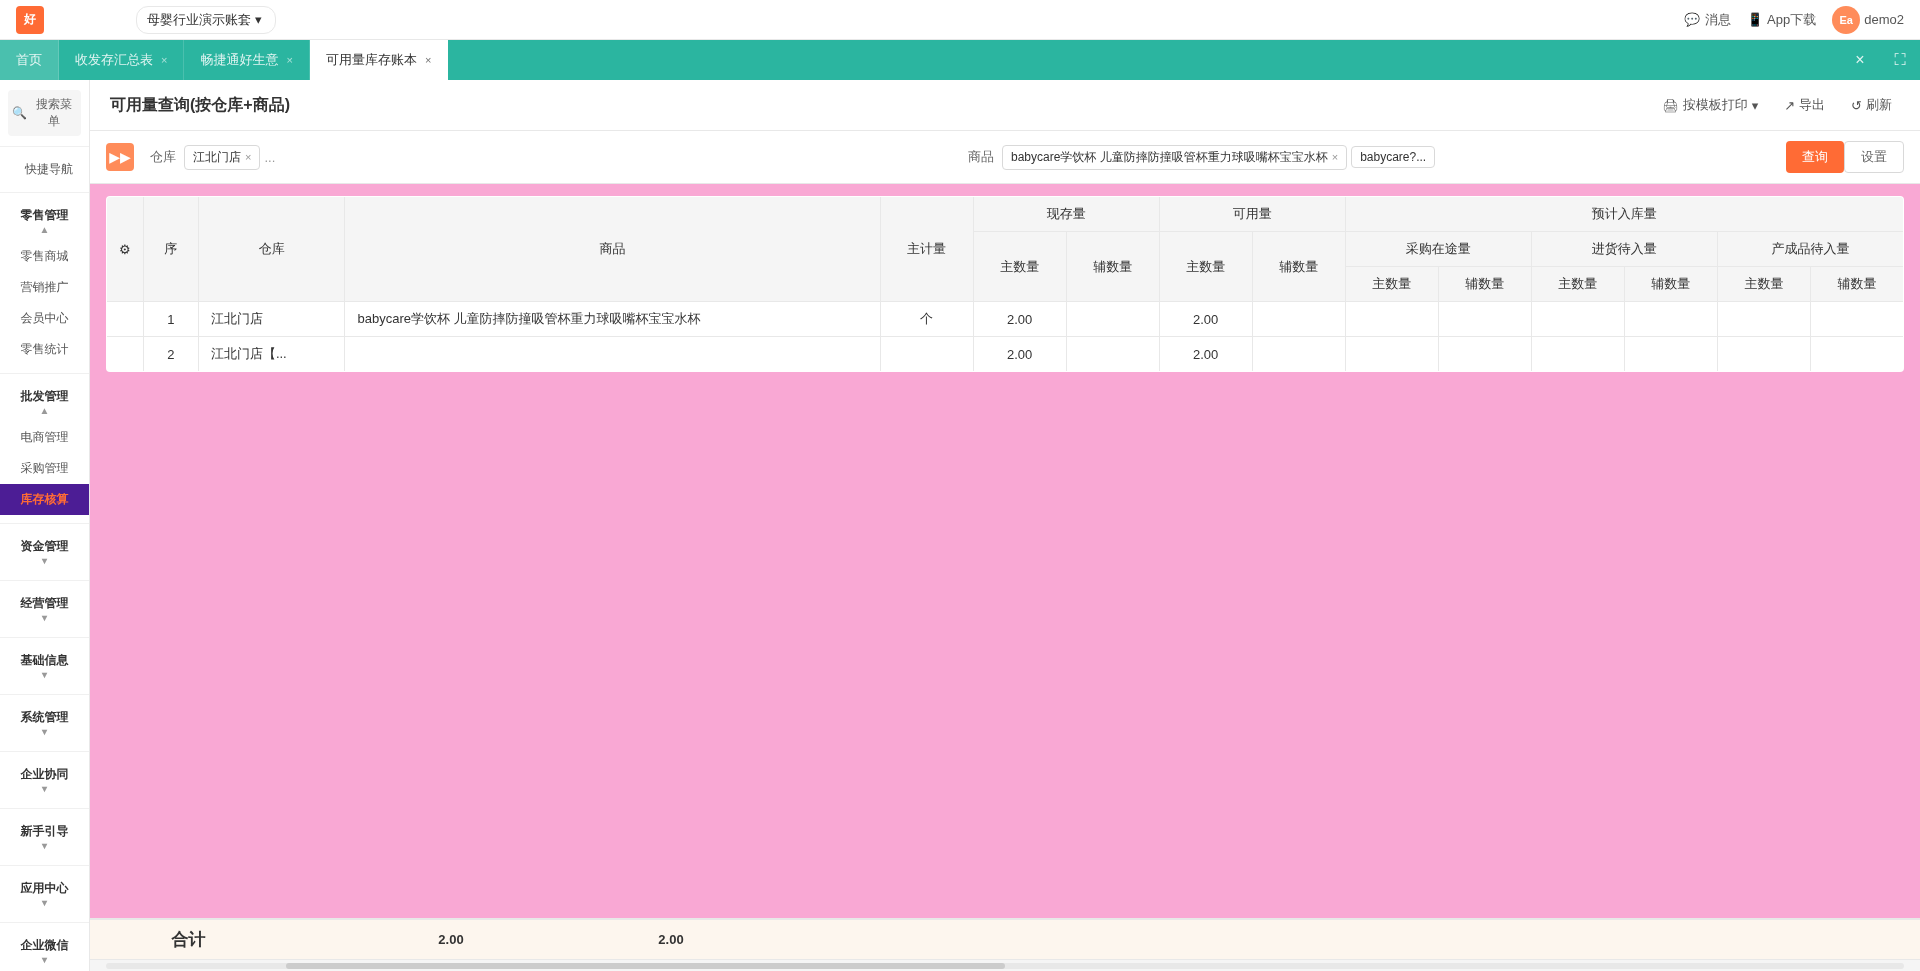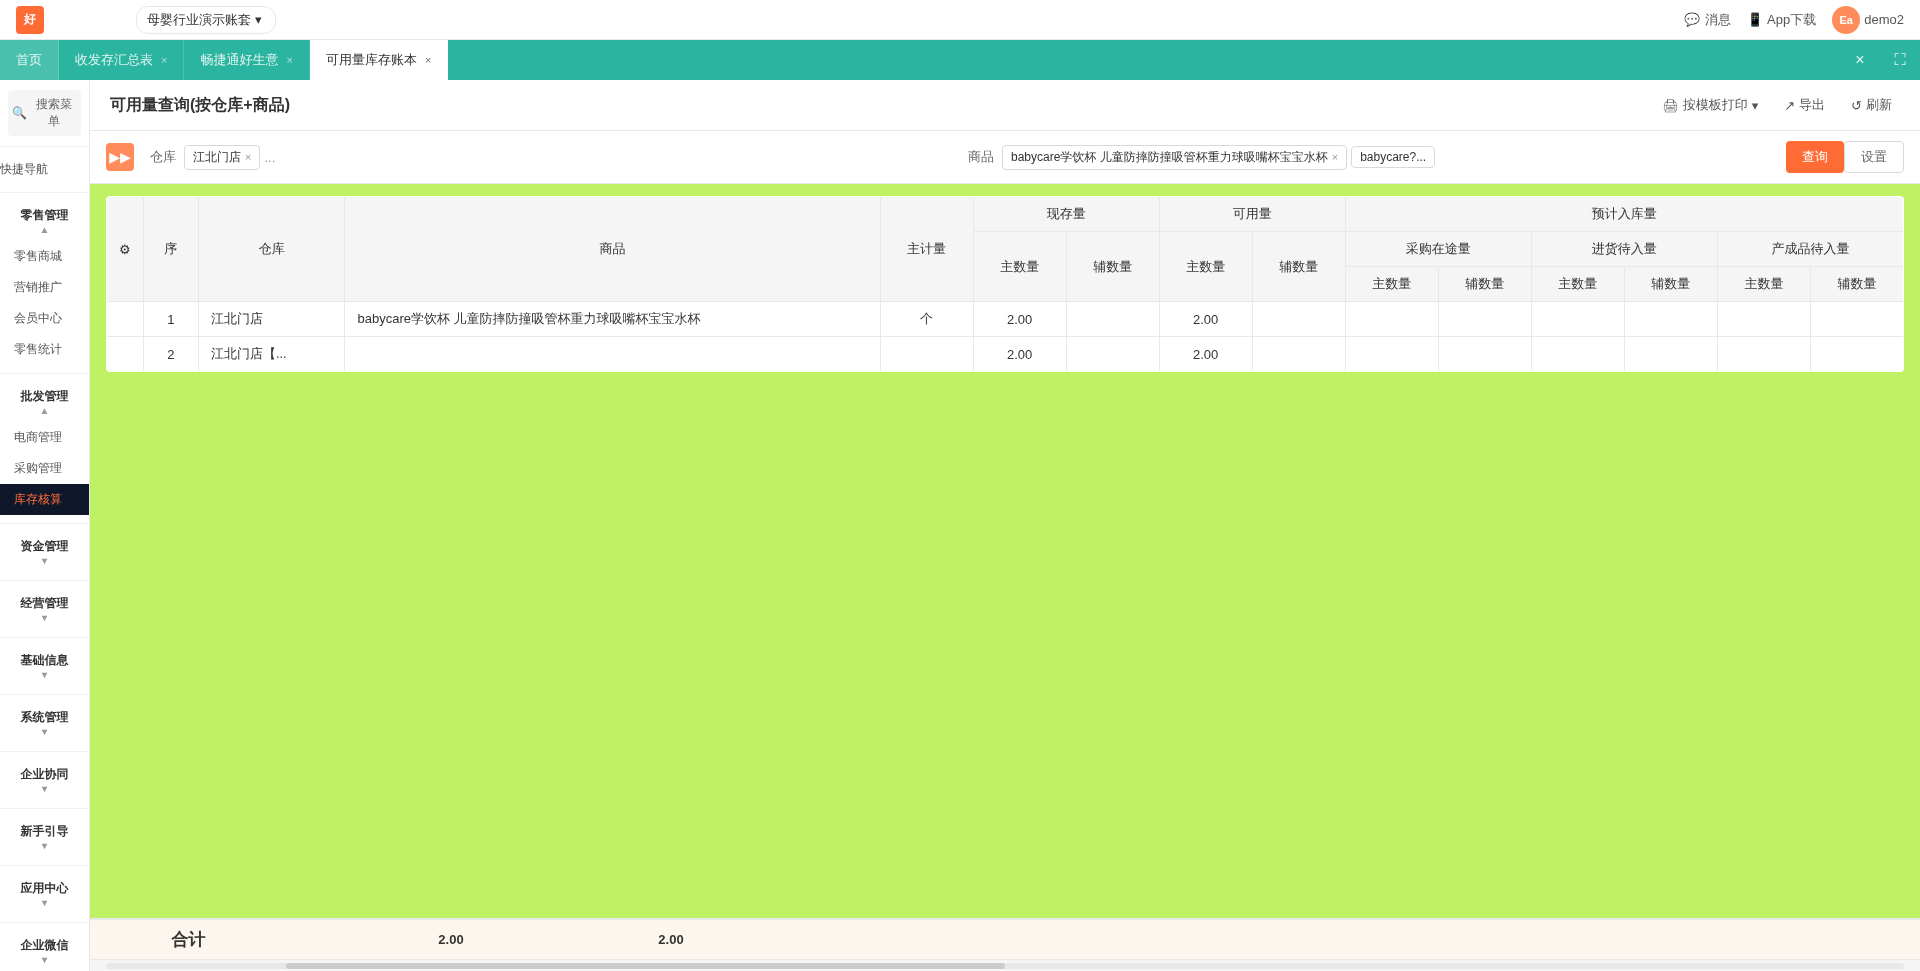--- a/index.html
+++ b/index.html
@@ -85,57 +85,58 @@
       display: flex;
       align-items: center;
       justify-content: center;
       gap: 4px;
     }
     .sidebar-nav {
       padding: 6px 0;
       border-bottom: 1px solid #f0f0f0;
     }
     .sidebar-nav-item {
-      padding: 8px 0;
+      padding: 8px 16px;
       font-size: 12px;
       color: #555;
       cursor: pointer;
-      text-align: left;
+      text-align: right;
     }
     .sidebar-section {
       padding: 8px 0;
       border-bottom: 1px solid #f0f0f0;
     }
     .sidebar-section-header {
       display: flex;
       align-items: center;
       justify-content: space-between;
       padding: 6px 10px;
       font-size: 12px;
       color: #333;
       font-weight: bold;
       cursor: pointer;
       flex-direction: column;
     }
     .sidebar-section-header .arrow { font-size: 10px; color: #999; }
     .sidebar-item {
-      padding: 7px 14px;
+      padding: 7px 8px;
       font-size: 12px;
       color: #555;
       cursor: pointer;
-    }
-    .sidebar-item.active { background: #0f172a; color: #ff6b35; font-weight: normal; }
+      text-align: center;
+    }
+    .sidebar-item.active { background: #4c1d95; color: #ff6b35; font-weight: bold; }
 
     
     .content-area {
       flex: 1;
       display: flex;
       flex-direction: column;
       overflow: hidden;
-      background: #bef264;
+      background: #f9a8d4;
     }
 
     
     .page-header {
       background: #fff;
       padding: 12px 20px;
       display: flex;
       align-items: center;
       justify-content: space-between;
       border-bottom: 1px solid #e8e8e8;

